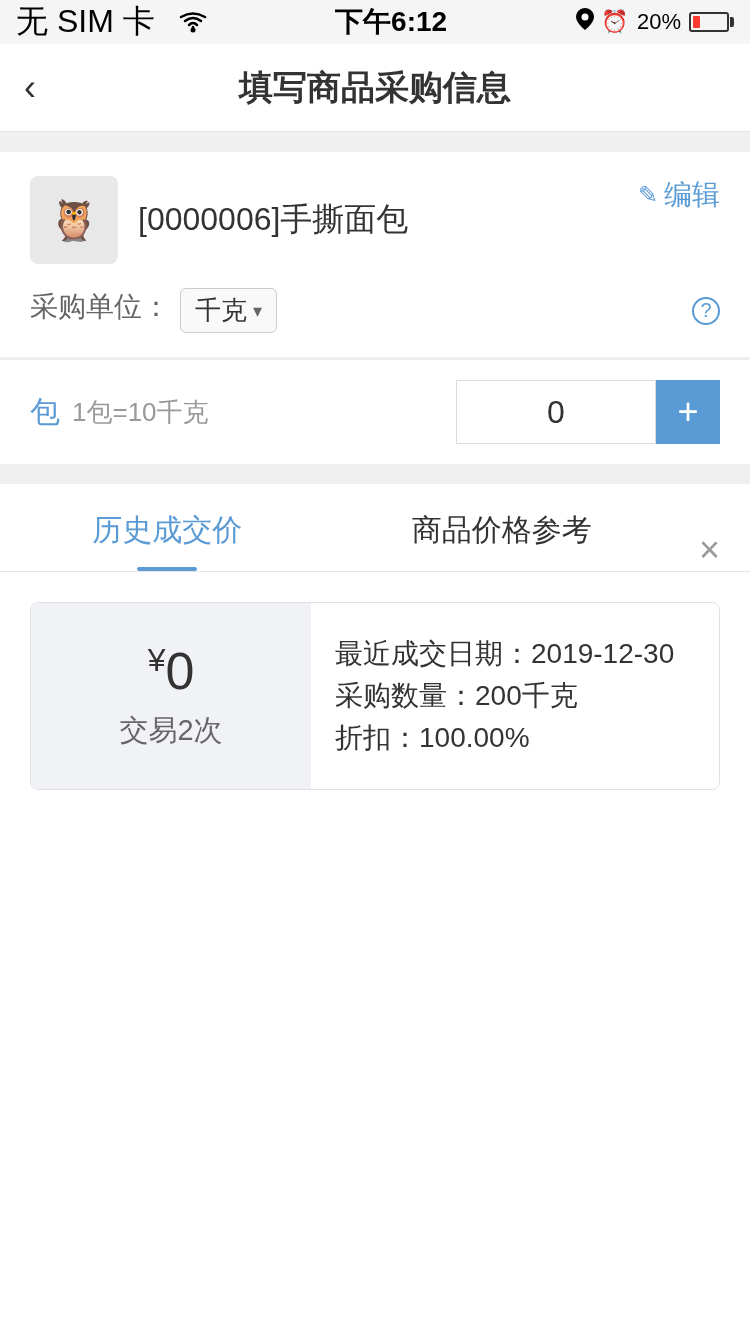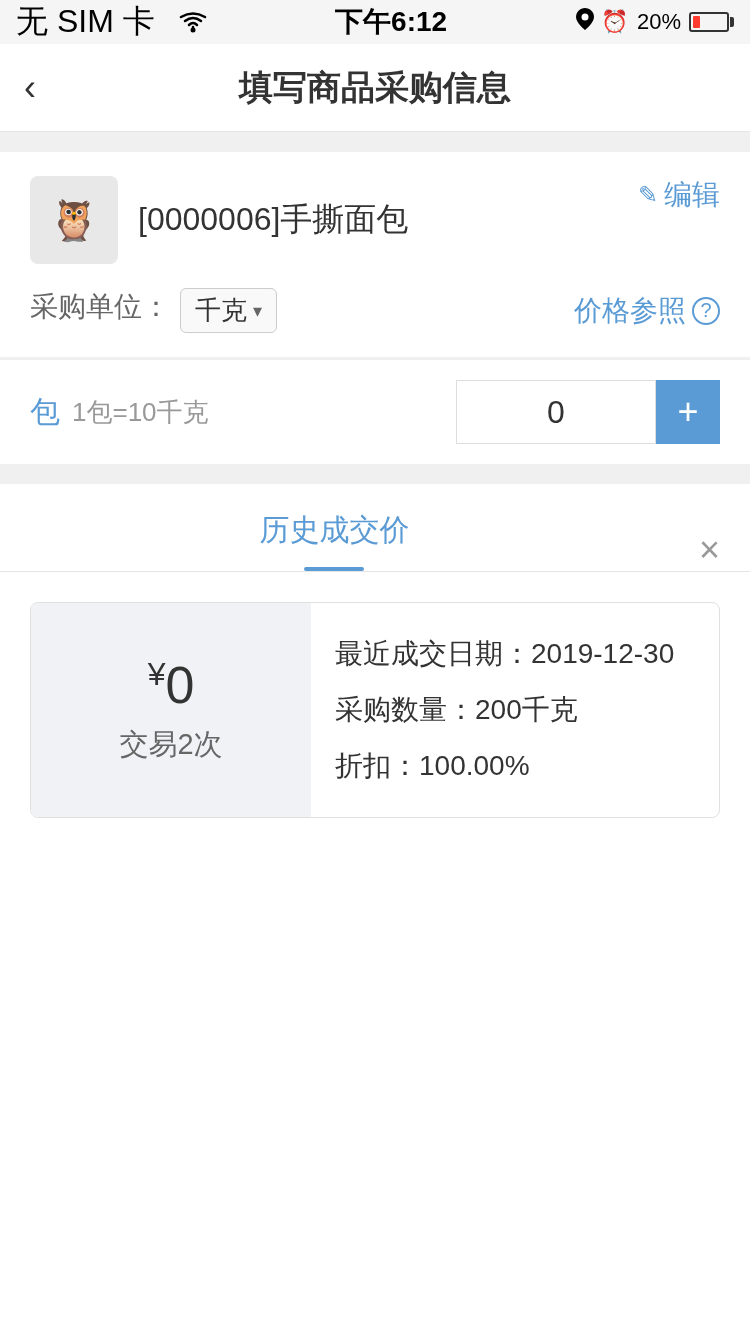--- a/index.html
+++ b/index.html
@@ -312,21 +312,20 @@
       font-size: 29px;
       color: #666;
       margin-top: 10px;
     }
     .history-right {
       flex: 1;
       padding: 30px 24px;
       display: flex;
       flex-direction: column;
       justify-content: center;
-      gap: 14px;
     }
     .detail-row {
       font-size: 28px;
       color: #333;
       line-height: 1.5;
     }
   </style>
 </head>
 <body>
 
@@ -382,21 +381,20 @@
   </div>
   <div class="product-unit-row">
     <div style="display:flex;align-items:flex-start;gap:10px;">
       <span class="unit-label">采购单位：</span>
       <div class="unit-select">
         <span>千克</span>
         <span class="chevron-down">▾</span>
       </div>
     </div>
     <div class="price-ref">
-      <span>价格参照</span>
       <div class="help-icon">?</div>
     </div>
   </div>
 </div>
 
 <div class="quantity-row">
   <div class="quantity-label">
     <span class="pkg-badge">包</span>
     <span class="pkg-desc">1包=10千克</span>
   </div>
@@ -405,20 +403,23 @@
     <div class="qty-plus">+</div>
   </div>
 </div>
 
 <div class="tabs-section">
   <div class="tabs-header">
     <div class="tab-item active">
       <span>历史成交价</span>
       <div class="tab-underline"></div>
     </div>
+    <div class="tab-item">
+      <span>商品价格参考</span>
+    </div>
     <div class="tab-close">
       <span>×</span>
     </div>
   </div>
 
   <div class="history-card">
     <div class="history-left">
       <div class="price-display">
         <span class="price-symbol">¥</span><span>0</span>
       </div>

